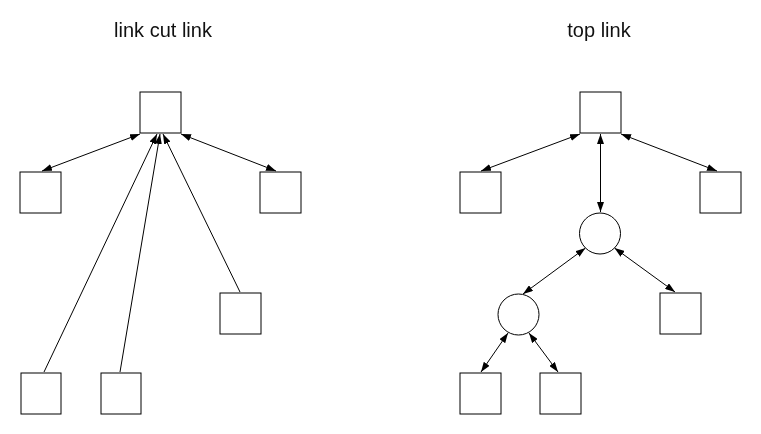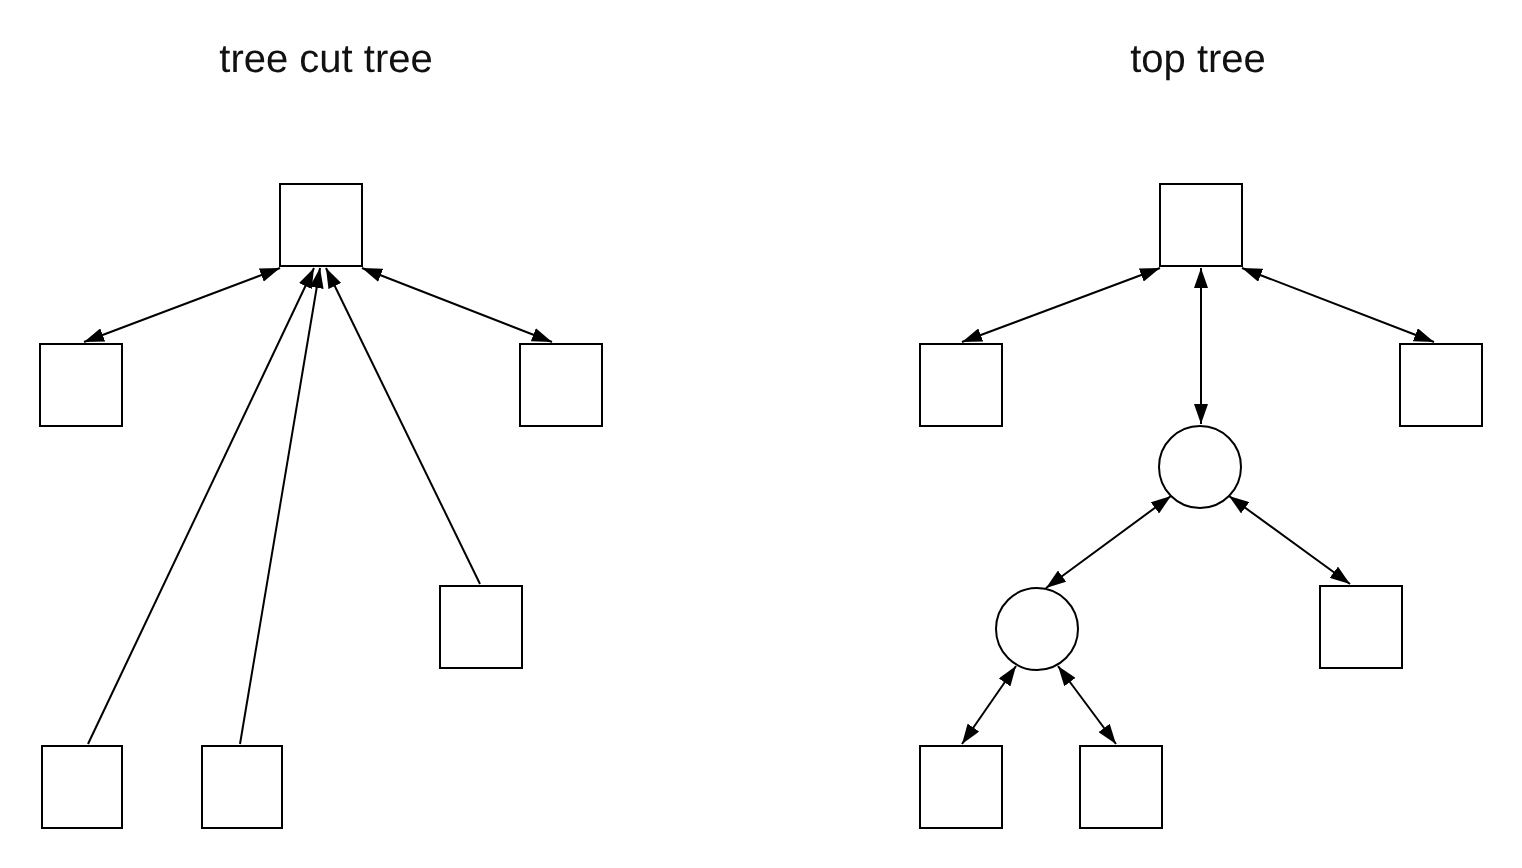--- a/index.html
+++ b/index.html
@@ -69,16 +69,16 @@
         <rect x="460" y="172" width="41" height="41" fill="#ffffff" stroke="#000000" stroke-width="1"></rect>
         <rect x="700" y="172" width="41" height="41" fill="#ffffff" stroke="#000000" stroke-width="1"></rect>
         <circle cx="600" cy="233.5" r="20.5" fill="#ffffff" stroke="#000000" stroke-width="1"></circle>
         <rect x="660" y="293" width="41" height="41" fill="#ffffff" stroke="#000000" stroke-width="1"></rect>
         <circle cx="518.5" cy="314.5" r="20.5" fill="#ffffff" stroke="#000000" stroke-width="1"></circle>
         <rect x="460" y="373" width="41" height="41" fill="#ffffff" stroke="#000000" stroke-width="1"></rect>
         <rect x="540" y="373" width="41" height="41" fill="#ffffff" stroke="#000000" stroke-width="1"></rect>
       </g>
   </svg>
 
-  <div class="diagram-title" id="title-0" style="left: 163px; top: 19px; color: rgb(17, 17, 17);">tree cut tree</div>
+  <div class="diagram-title" id="title-0" style="left: 163px; top: 19px; color: rgb(17, 17, 17);">link cut link</div>
 
-  <div class="diagram-title" id="title-1" style="left: 599px; top: 19px; color: rgb(17, 17, 17);">top tree</div>
+  <div class="diagram-title" id="title-1" style="left: 599px; top: 19px; color: rgb(17, 17, 17);">top link</div>
 </div>
 
 </body></html>

